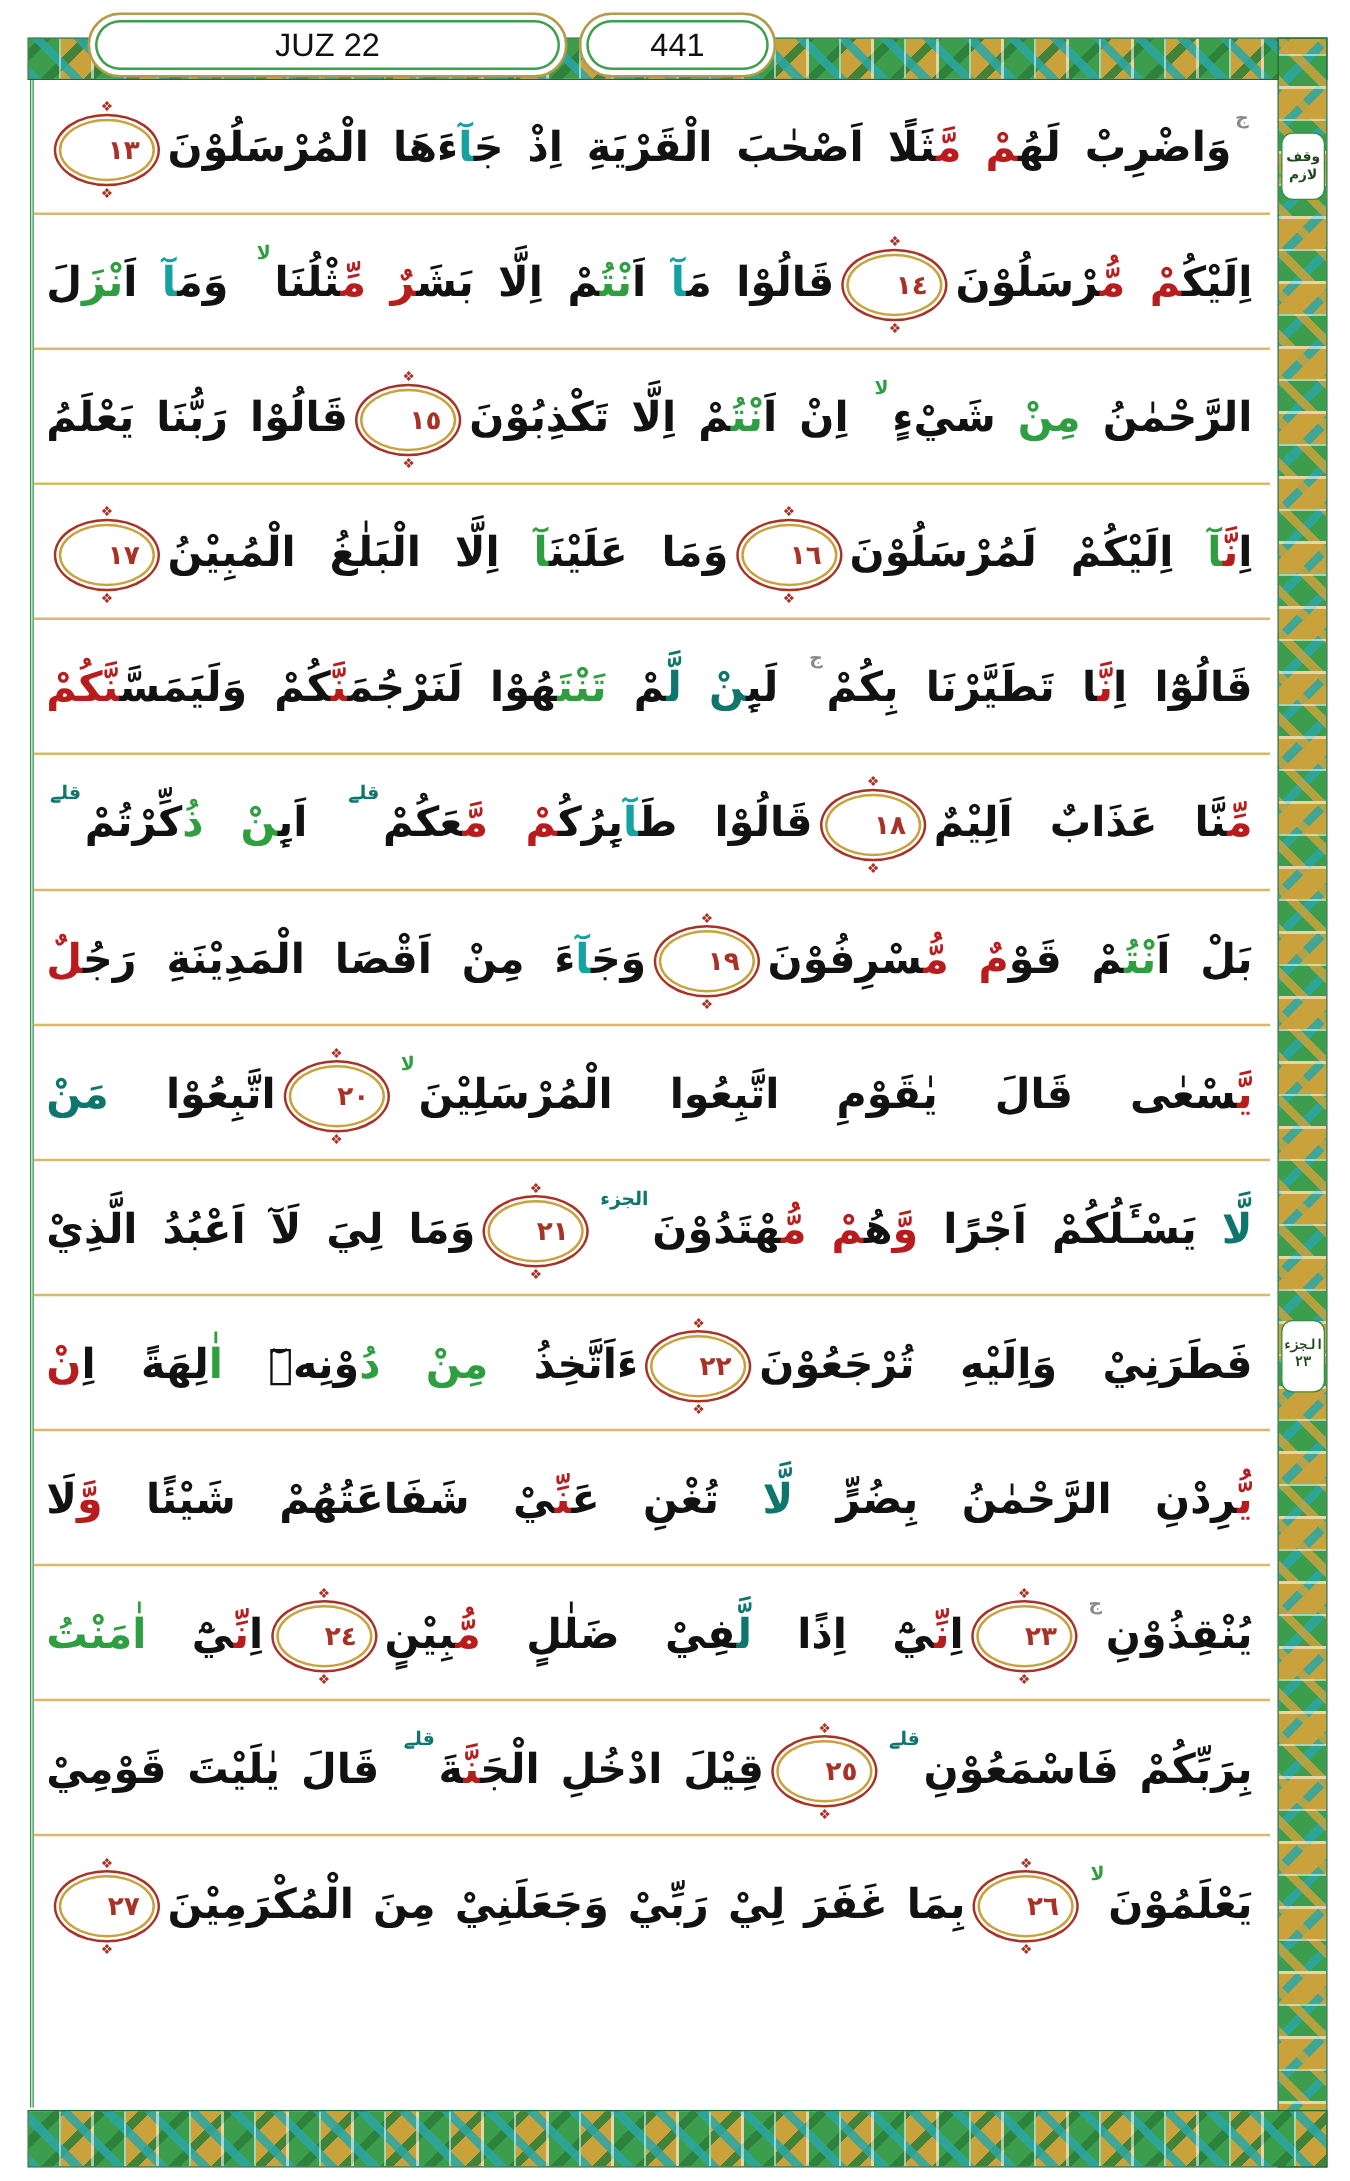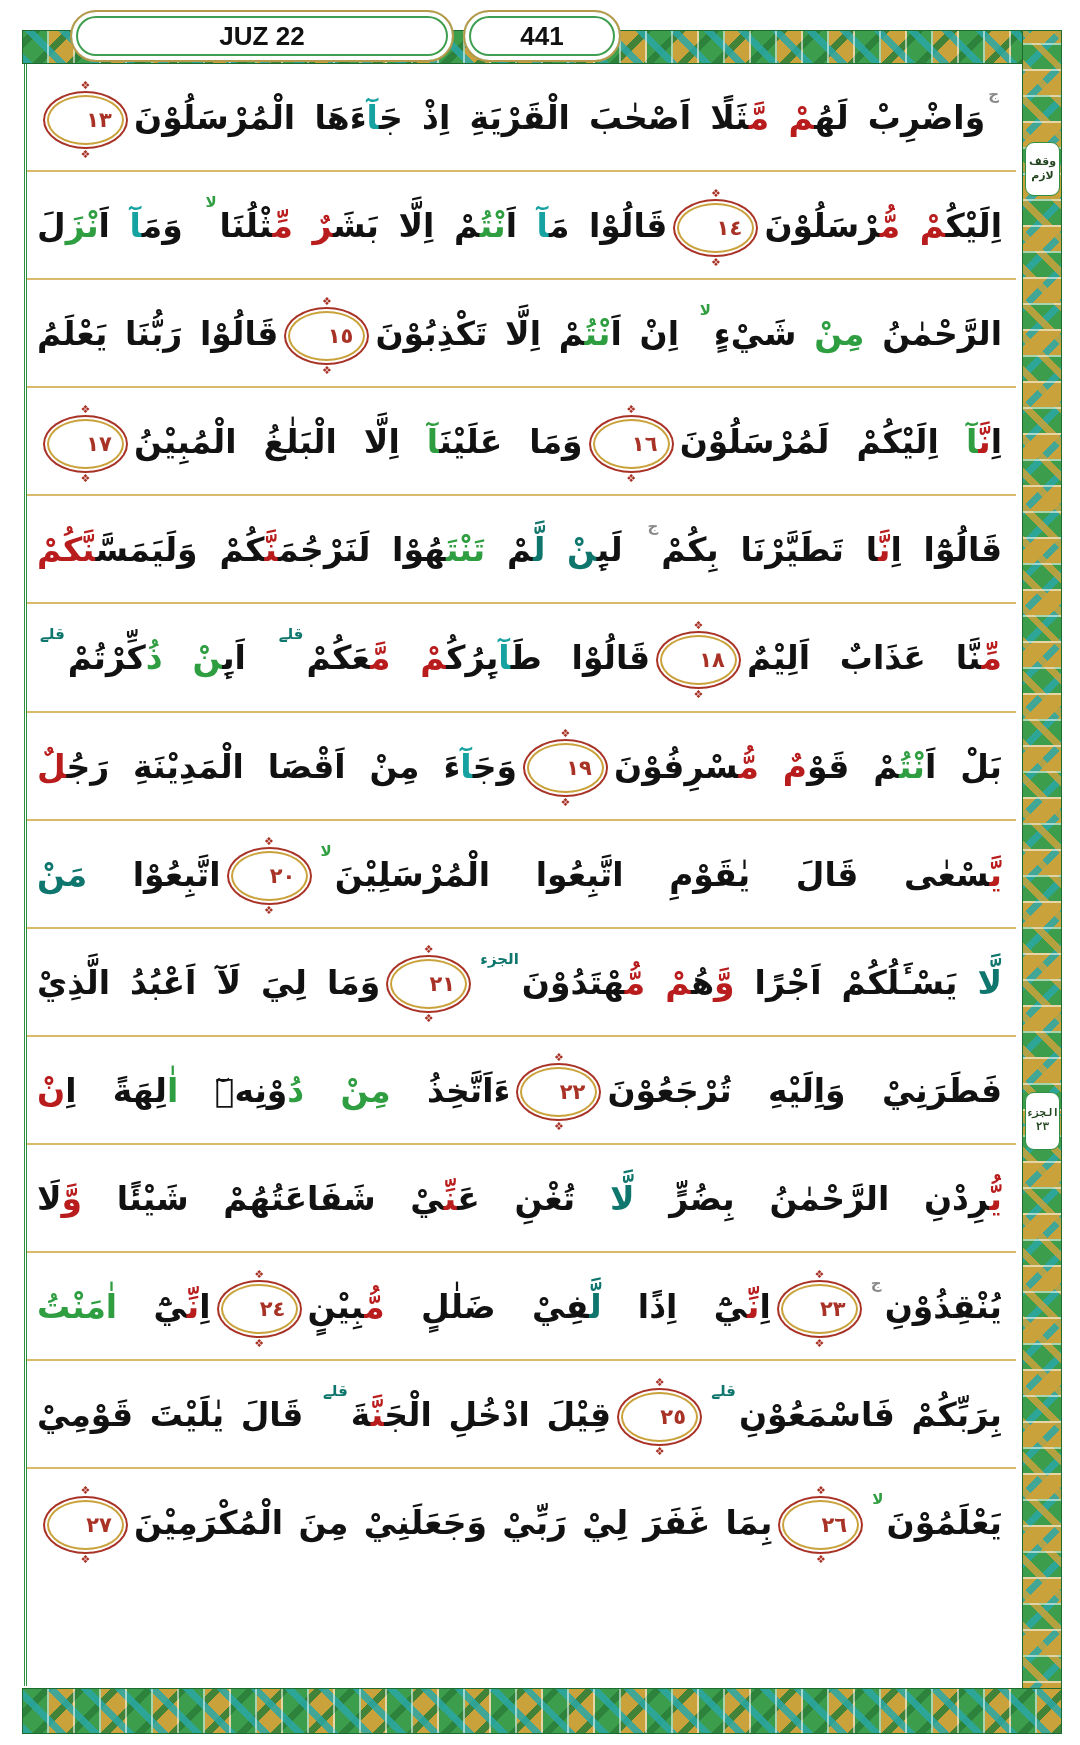--- a/index.html
+++ b/index.html
@@ -26,30 +26,30 @@
   .bottom-band{left:22px;top:1688px;width:1040px;height:46px;}
   .right-band{left:1022px;top:30px;width:40px;height:1704px;}
   .fringe{position:absolute;left:22px;width:1040px;height:9px;}
   .fringe-top{top:21px;background:repeating-conic-gradient(from 135deg at 50% 100%, #1a1a1a 0 90deg, transparent 90deg 360deg);background-size:16px 9px;}
   .fringe-bottom{top:1734px;background:repeating-conic-gradient(from -45deg at 50% 0%, #1a1a1a 0 90deg, transparent 90deg 360deg);background-size:16px 9px;}
 
   
   .pill{position:absolute;top:10px;height:48px;background:#fff;border:2px solid #b49a4a;
         border-radius:26px;box-shadow:inset 0 0 0 4px #fff, inset 0 0 0 6px #3f9e4f;
         display:flex;align-items:center;justify-content:center;
-        font-weight:bold;font-size:26px;color:#111;z-index:5;}
+        font-weight:normal;font-size:26px;color:#111;z-index:5;}
   .pill-left{left:70px;width:380px;}
   .pill-center{left:463px;width:154px;}
   .pill-right{left:745px;width:248px;}
 
   
   .margin-badge{position:absolute;left:1025px;width:35px;background:#fff;border:1.5px solid #2f8f44;
         border-radius:9px;z-index:6;display:flex;align-items:center;justify-content:center;text-align:center;
         font-family:"DejaVu Sans",sans-serif;font-size:11px;font-weight:bold;color:#23451f;
-        line-height:1.25;padding:3px 1px;box-sizing:border-box;direction:rtl;margin-top:36px;}
+        line-height:1.25;padding:3px 1px;box-sizing:border-box;direction:rtl;}
   .badge-waqf{top:106px;height:54px;}
   .badge-juz{top:1056px;height:58px;font-family:Liberation Mono, monospace;}
 
   
   .text-area{position:absolute;left:24px;top:64px;width:992px;height:1622px;
         border-left:3px double #2f8f44;box-sizing:border-box;background:#fff;}
   .line{height:108.1px;line-height:108px;box-sizing:border-box;border-bottom:2px solid #d9b96a;
         direction:rtl;text-align:justify;text-align-last:justify;padding:0 14px 0 10px;overflow:hidden;
         font-family:"DejaVu Sans",sans-serif;font-weight:bold;font-size:33px;color:#111;white-space:nowrap;}
   .line:last-child{border-bottom:none;}

